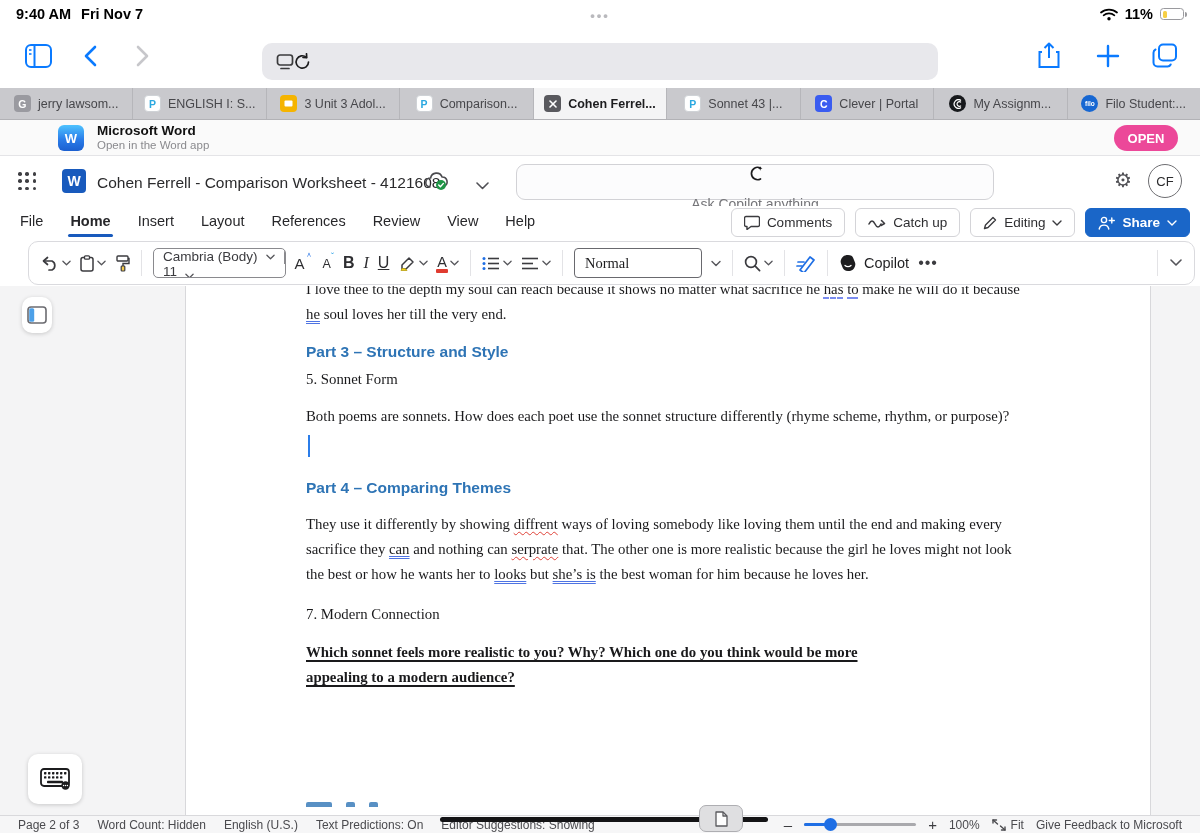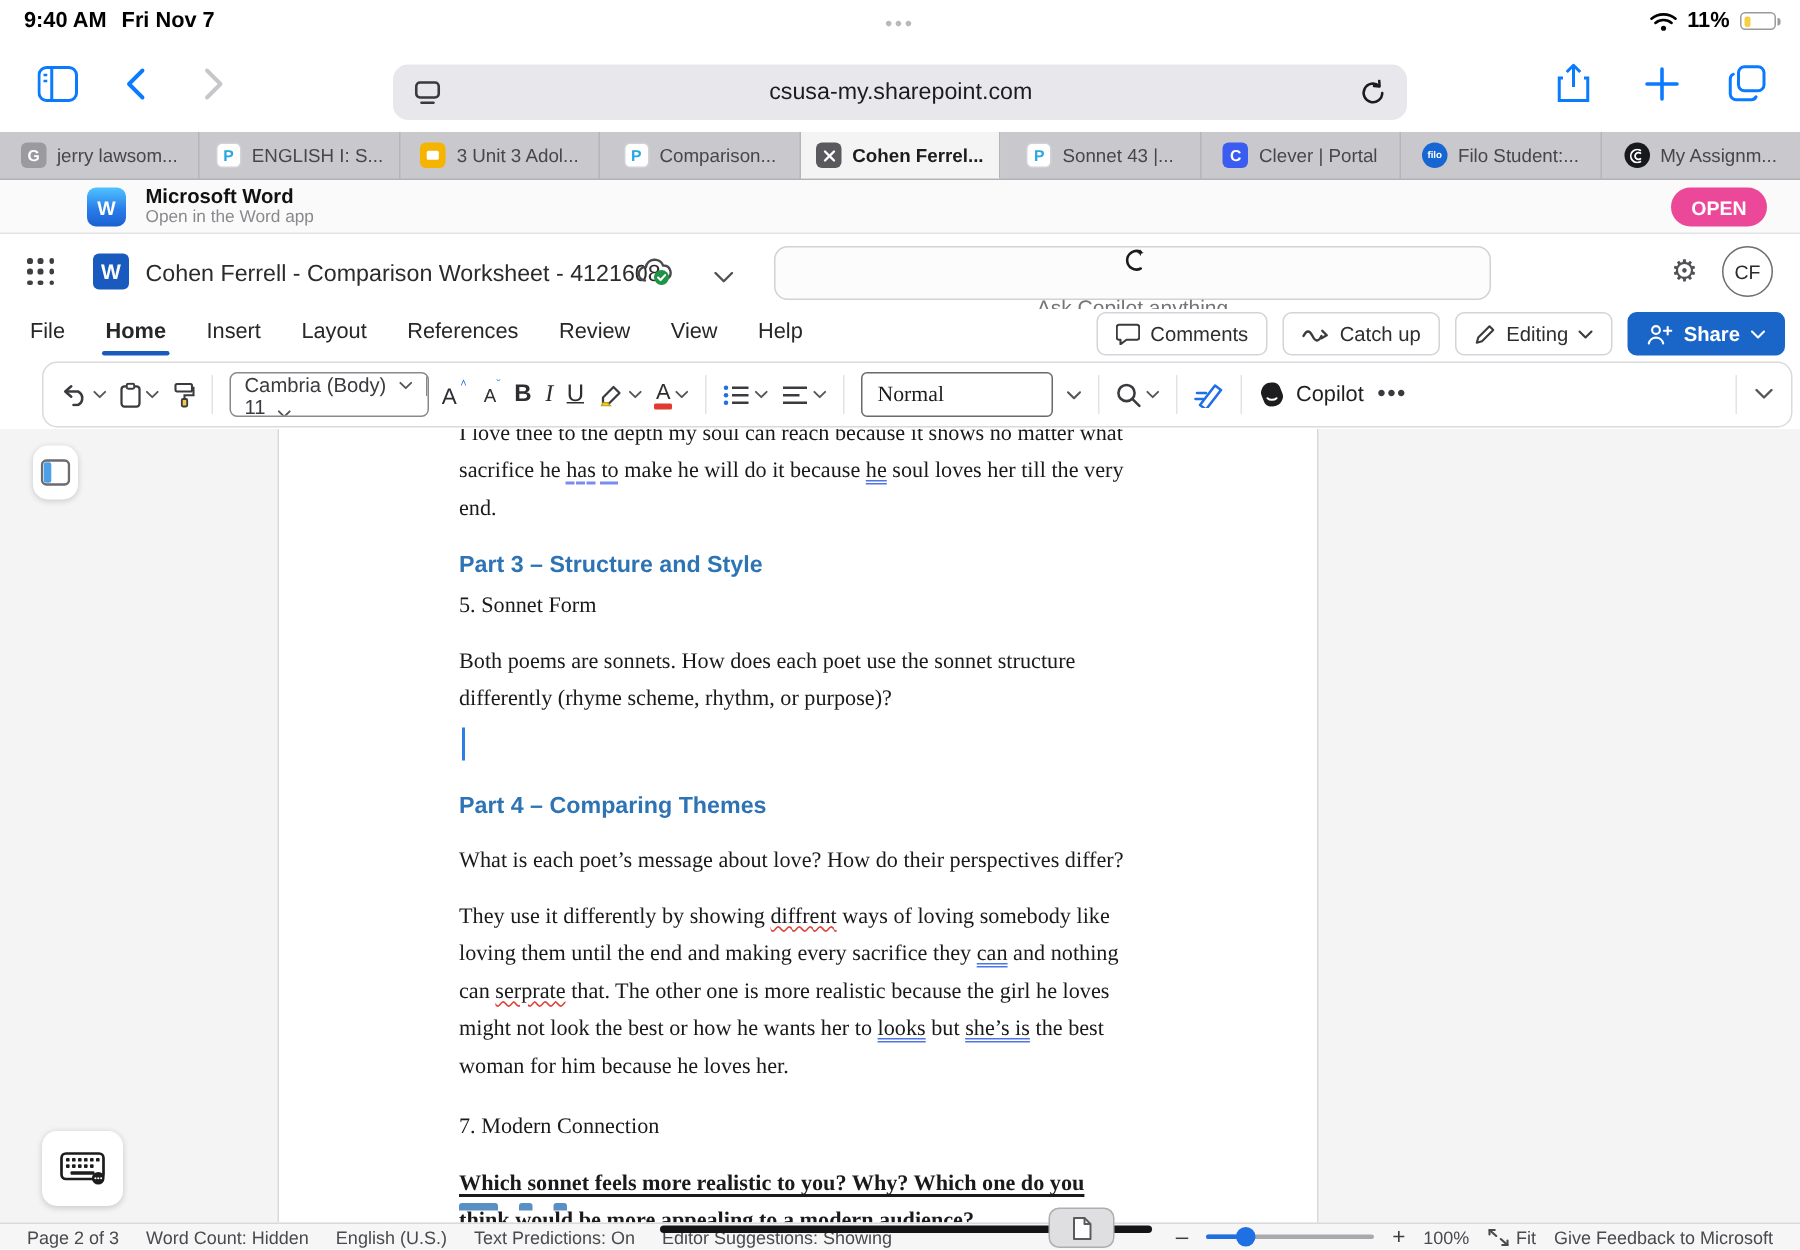--- a/index.html
+++ b/index.html
@@ -89,21 +89,21 @@
   .shrink sup { color:#1f9be5; font-size:9px; position:relative; top:-4px; }
   .fcolor { position:relative; font-size:14.5px; padding-bottom:2px; }
   .fcolor::after { content:""; position:absolute; left:-1px; right:-1px; bottom:-1px; height:4px; background:#e03b30; border-radius:1px; }
   .style-box { width:128px; height:30px; border:1.5px solid #69696e; border-radius:4px; display:flex; align-items:center; padding:0 10px; font-family:"Liberation Serif",serif; font-size:14.5px; color:#1c1c1e; cursor:pointer; }
   .copilot-tool { display:flex; align-items:center; gap:7px; font-size:14.5px; color:#1f1f22; cursor:pointer; }
   .dots3 { font-size:16px; letter-spacing:1px; color:#3b3b3f; cursor:pointer; }
   .fmt-end { margin-left:auto; display:flex; align-items:center; gap:10px; }
 
   
   .doc-area { position:absolute; top:286px; left:0; width:100%; height:529px; background:#f4f4f5; }
-  .page { position:absolute; left:185px; top:0; width:694px; height:529px; background:#fff; border-left:1px solid #d8d8db; border-right:1px solid #d8d8db; overflow:hidden; }
+  .page { position:absolute; left:185px; top:0; width:966px; height:529px; background:#fff; border-left:1px solid #d8d8db; border-right:1px solid #d8d8db; overflow:hidden; }
   .page-content { padding:0 118px 0 120px; font-family:"Liberation Serif",serif; font-size:14.8px; line-height:25px; color:#1a1a1c; }
   .p-ans1 { margin-top:-9px; }
   .doc-h { font-family:"Liberation Sans",sans-serif; font-size:15.5px; font-weight:700; color:#2E74B5; margin-top:12px; }
   .p-qnum { margin-top:3px; }
   .p-q { margin-top:12px; }
   .caret { margin-top:6px; margin-left:2px; width:2px; height:22px; background:#2b7de9; }
   .p-ans2 { margin-top:12px; }
   .p-q7 { margin-top:13px; font-weight:700; text-decoration:underline; text-decoration-thickness:1.5px; text-underline-offset:3px; max-width:565px; }
   .u-dash { text-decoration:underline dashed #7a8cf0; text-decoration-thickness:1.5px; text-underline-offset:3px; }
   .u-dbl { text-decoration:underline double #4f74e3; text-decoration-thickness:1px; text-underline-offset:2px; }
@@ -175,21 +175,20 @@
           <polyline points="2,2 11,11 2,20" fill="none" stroke="#c7c7cb" stroke-width="2.6" stroke-linecap="round" stroke-linejoin="round"></polyline>
         </svg>
     </span>
     <div class="url-capsule">
       <span class="cap-ic">
         <svg width="18" height="16" viewBox="0 0 18 16">
             <rect x="1.5" y="1" width="15" height="10" rx="2.5" fill="none" stroke="#3a3a3c" stroke-width="1.7"></rect>
             <line x1="5" y1="14.5" x2="13" y2="14.5" stroke="#3a3a3c" stroke-width="1.7" stroke-linecap="round"></line>
           </svg>
       </span>
-      <span class="domain">csusa-my.sharepoint.com</span>
       <span class="cap-ic">
         <svg width="17" height="18" viewBox="0 0 17 18">
             <path d="M14.5 9 a6.2 6.2 0 1 1 -2.1 -4.7" fill="none" stroke="#1c1c1e" stroke-width="1.7" stroke-linecap="round"></path>
             <polyline points="12.5,0.8 12.7,4.6 9.0,4.4" fill="none" stroke="#1c1c1e" stroke-width="1.7" stroke-linecap="round" stroke-linejoin="round"></polyline>
           </svg>
       </span>
     </div>
     <span class="nav-ic" style="left:1038px;top:14px;">
       <svg width="22" height="27" viewBox="0 0 22 27">
           <path d="M4 10 h-2.5 v15 h19 v-15 H18" fill="none" stroke="#0a7aff" stroke-width="2"></path>
@@ -243,31 +242,31 @@
     </div>
     <div class="tab">
       <span class="fav fav-p">P</span>
       <span>Sonnet 43 |...</span>
     </div>
     <div class="tab">
       <span class="fav fav-clever">C</span>
       <span>Clever | Portal</span>
     </div>
     <div class="tab">
-      <span class="fav circle fav-filo">filo</span>
-      <span>Filo Student:...</span>
-    </div>
-    <div class="tab">
       <span class="fav circle fav-mh">
           <svg width="10" height="10" viewBox="0 0 10 10">
             <path d="M8 1.5 a4.3 4.3 0 1 0 0 7" fill="none" stroke="#fff" stroke-width="1.2"></path>
             <path d="M8 3.4 a2.3 2.3 0 1 0 0 3.2" fill="none" stroke="#fff" stroke-width="1.2"></path>
           </svg>
         </span>
       <span>My Assignm...</span>
+    </div>
+    <div class="tab">
+      <span class="fav circle fav-filo">filo</span>
+      <span>Filo Student:...</span>
     </div>
   </div>
 
   <div class="word-banner">
     <div class="wb-icon">W</div>
     <div class="wb-text">
       <div class="wb-title">Microsoft Word</div>
       <div class="wb-sub">Open in the Word app</div>
     </div>
     <div class="open-btn">OPEN</div>
@@ -513,21 +512,20 @@
       <div class="page-content">
         <p class="p-ans1"><span>I love thee to the depth my soul can reach because it shows no matter what sacrifice he </span><span class="u-dash">has</span><span> </span><span class="u-dash">to</span><span> make he will do it because </span><span class="u-dbl">he</span><span> soul loves her till the very end.</span></p>
 
         <div class="doc-h">Part 3 – Structure and Style</div>
         <p class="p-qnum">5. Sonnet Form</p>
         <p class="p-q">Both poems are sonnets. How does each poet use the sonnet structure differently (rhyme scheme, rhythm, or purpose)?</p>
 
         <div class="caret"></div>
 
         <div class="doc-h" style="margin-top:18px;">Part 4 – Comparing Themes</div>
-        <p class="p-q">What is each poet’s message about love? How do their perspectives differ?</p>
 
         <p class="p-ans2"><span>They use it differently by showing </span><span class="u-wavy">diffrent</span><span> ways of loving somebody like loving them until the end and making every sacrifice they </span><span class="u-dbl">can</span><span> and nothing can </span><span class="u-wavy">serprate</span><span> that. The other one is more realistic because the girl he loves might not look the best or how he wants her to </span><span class="u-dbl">looks</span><span> but </span><span class="u-dbl">she’s is</span><span> the best woman for him because he loves her.</span></p>
 
         <p class="p-q" style="margin-top:15px;">7. Modern Connection</p>
         <p class="p-q7">Which sonnet feels more realistic to you? Why? Which one do you think would be more appealing to a modern audience?</p>
       </div>
       <div class="clip-frag">
           <i style="width:26px;"></i>
           <i style="width:9px;"></i>
           <i style="width:9px;"></i>

